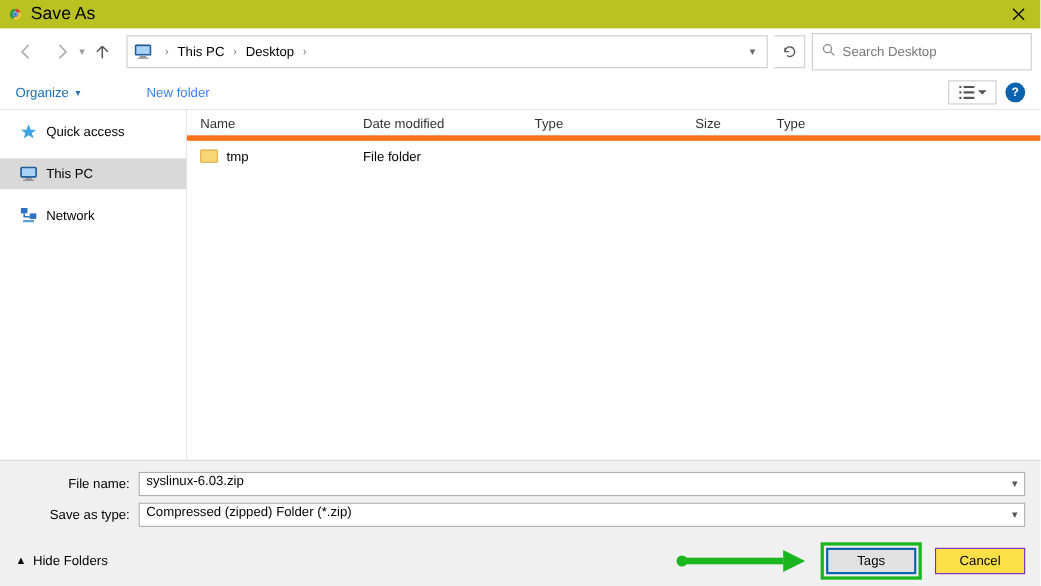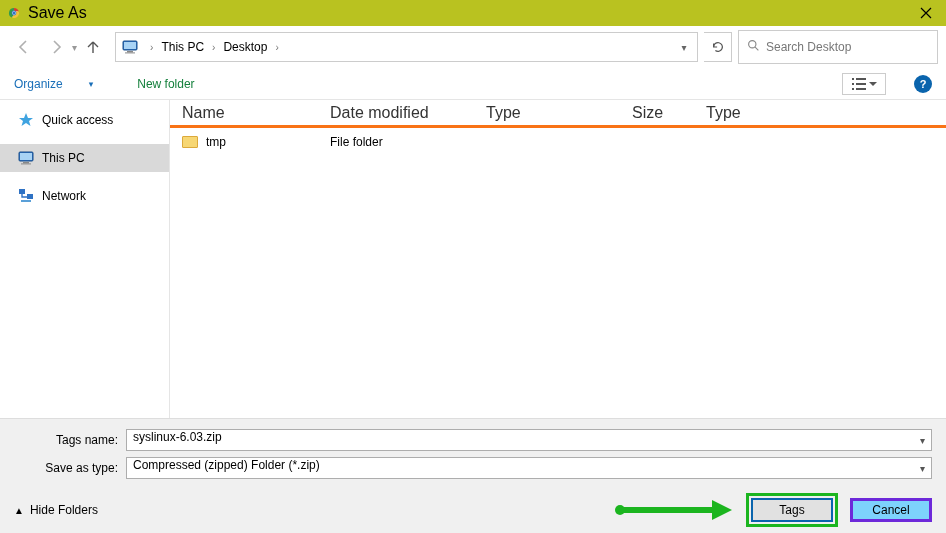--- a/index.html
+++ b/index.html
@@ -20,39 +20,39 @@
   .addrbox { flex: 1; height: 30px; border: 1px solid #ccc; margin: 0 6px; display: flex; align-items: center; padding: 0 4px; min-width:0; }
   .pcicon { width: 18px; height: 14px; display:inline-block; margin: 0 4px 0 2px; }
   .crumb-sep { color: #777; padding: 0 6px; font-size: 10px; }
   .crumb { padding: 0 2px; }
   .addr-spacer { flex: 1; }
   .addr-drop { width: 18px; text-align: center; color: #666; font-size: 10px; }
   .refresh-btn { width: 28px; height: 30px; border: 1px solid #ccc; border-left: none; display:flex; align-items:center; justify-content:center; }
   .searchbox { width: 200px; height: 30px; border: 1px solid #ccc; margin-left: 6px; display:flex; align-items:center; padding: 16px 8px; color:#777; }
   .searchbox .sicon { margin-right: 6px; }
 
-  .toolbar { height: 32px; border-bottom: 1px solid #e5e5e5; display:flex; align-items:center; padding: 0 14px; gap: 20px; }
+  .toolbar { height: 32px; border-bottom: 1px solid #e5e5e5; display:flex; align-items:center; padding: 0 14px; }
   .toolbar .organize { color: #1a6fb8; margin-right: 6px; }
   .toolbar .organize-drop { color:#1a6fb8; font-size:9px; margin-right: 24px; }
-  .toolbar .newfolder { color:#15803d; }
+  .toolbar .newfolder { color:#3b82f6;margin-left:36px; }
   .toolbar .spacer { flex:1; }
   .toolbar .viewbtn { width: 44px; height: 22px; border:1px solid #ccc; display:flex; align-items:center; justify-content:center; margin-right: 8px; position:relative; }
   .toolbar .viewbtn::after { content:""; position:absolute; right:8px; top:50%; transform:translateY(-50%); border-left:4px solid transparent; border-right:4px solid transparent; border-top:4px solid #555;}
   .toolbar .helpbtn { width:18px; height:18px; border-radius:50%; background:#0a64ad; color:#fff; display:flex; align-items:center; justify-content:center; font-weight:bold; font-size:11px; }
 
   .main { display:flex; height: 318px; background:#fff; }
   .sidebar { width: 170px; border-right: 1px solid #e5e5e5; padding-top: 6px; position:relative; }
   .side-item { height: 28px; display:flex; align-items:center; padding-left: 18px; }
   .side-item.sel { background:#d9d9d9; }
   .side-item .sicon { width:18px; display:inline-flex; }
   .side-item .txt { margin-left: 6px; }
   .side-gap { height: 10px; }
 
   .filepane { flex:1; position:relative; }
-  .columns { display:flex; height: 28px; align-items:center; border-bottom: 3px solid #f97316; font-size: 16px; color:#333; }
+  .columns { display:flex; height: 28px; align-items:center; border-bottom: 5px solid #f97316; font-size: 12px; color:#333; }
   .columns div { padding-left: 12px; }
   .row { display:flex; height: 28px; align-items:center; }
   .row .cell { padding-left: 12px; display:flex; align-items:center; }
   .folder-icon { width:16px; height:12px; background:#f7d774; border:1px solid #dca93b; display:inline-block; margin-right:8px; border-radius:1px; }
   .c-name { width: 148px; }
   .c-date { width: 156px; }
   .c-type { width: 146px; }
   .c-size { width: 74px; }
   .c-tags { width: 80px; }
 
@@ -60,21 +60,21 @@
   .formrow { display:flex; align-items:center; margin-bottom: 6px; }
   .formrow label { width: 112px; text-align:right; padding-right: 8px; }
   .combo { flex:1; height: 22px; border:1px solid #adadad; background:#fff; display:flex; align-items:flex-start; padding:0 6px; position:relative; }
   .combo .cdrop { position:absolute; right:6px; top:50%; transform:translateY(-50%); font-size:10px; color:#555; }
   .btnrow { display:flex; align-items:center; margin-top: 14px; }
   .hidefolders { display:flex; align-items:center; }
   .hidefolders .chev { font-size:10px; margin-right:6px; }
   .btnrow .spacer { flex:1; }
   .arrow-annot { margin-right: 14px; display:flex; align-items:center; }
   .savebtn-wrap { border: 3px solid #1BB51F; padding: 2px; margin-right: 12px; }
-  .winbtn { width: 82px; height: 24px; background:#7dd3fc; border:3px solid #6d28d9; display:flex; align-items:center; justify-content:center; }
+  .winbtn { width: 82px; height: 24px; background:#fde047; border:1px solid #6d28d9; display:flex; align-items:center; justify-content:center; }
   .savebtn { border: 2px solid #0a64ad; background:#e1e1e1; }
 
 </style>
 </head>
 <body>
 
 <div class="titlebar">
   <span class="app-icon">
     <svg viewBox="0 0 16 16" width="16" height="16">
       <circle cx="8" cy="8" r="4.2" fill="#fff"></circle>
@@ -216,21 +216,21 @@
       </div>
       <div class="cell c-type">File folder</div>
       <div class="cell c-size"></div>
       <div class="cell c-tags"></div>
     </div>
   </div>
 </div>
 
 <div class="bottom">
   <div class="formrow">
-    <label>Tags name:</label>
+    <label>File name:</label>
     <div class="combo">
       <span>syslinux-6.03.zip</span>
       <span class="cdrop">▾</span>
     </div>
   </div>
   <div class="formrow">
     <label>Save as type:</label>
     <div class="combo">
       <span>Compressed (zipped) Folder (*.zip)</span>
       <span class="cdrop">▾</span>

